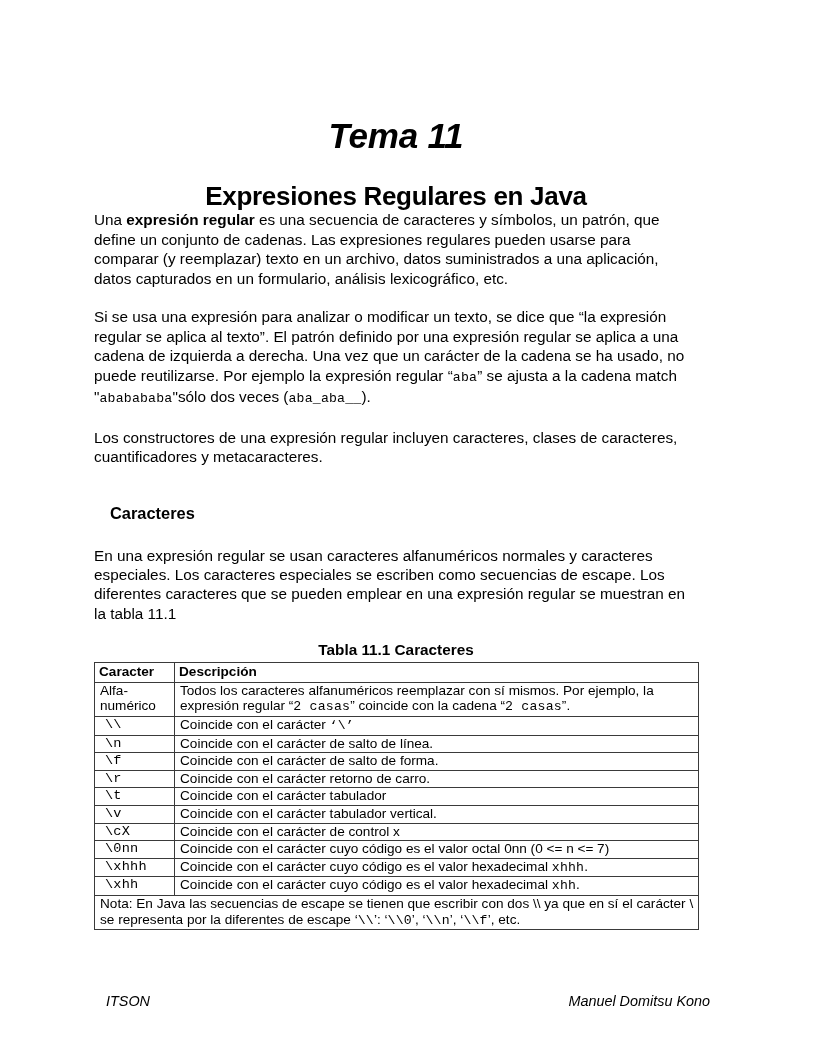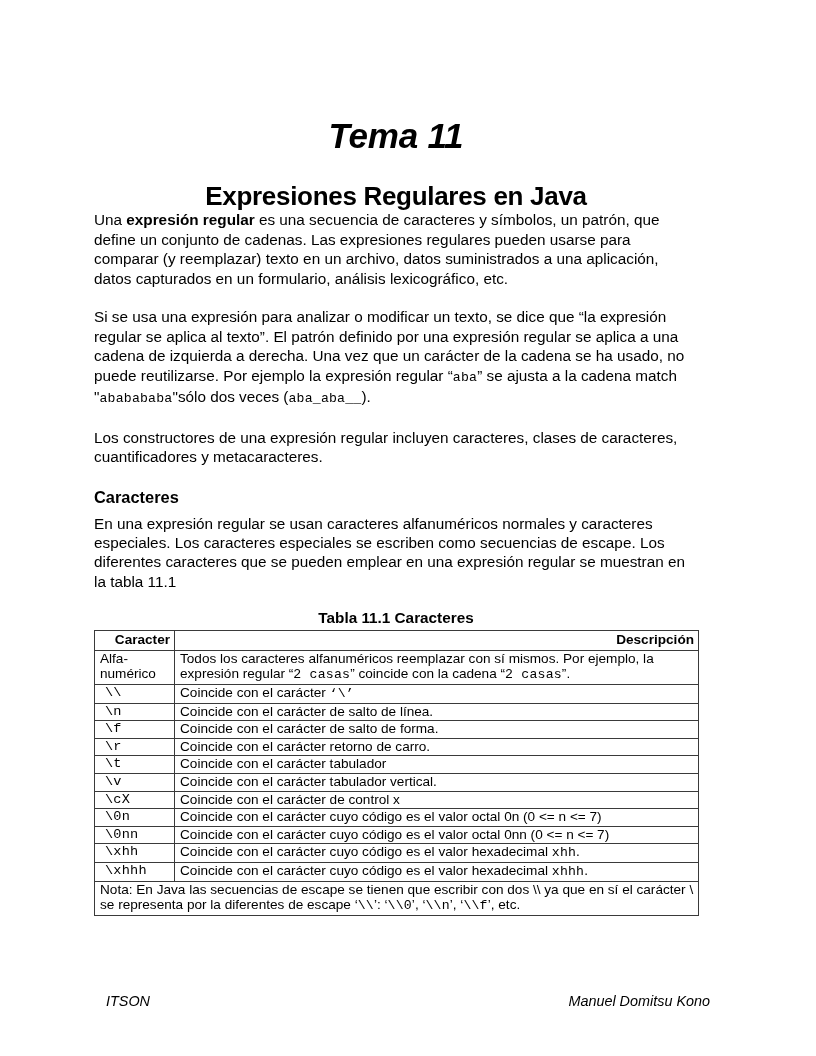--- a/index.html
+++ b/index.html
@@ -66,21 +66,21 @@
   code, .mono {
     font-family: "Liberation Mono", "DejaVu Sans Mono", monospace;
     font-size: 13.2px;
     letter-spacing: 0.2px;
   }
 
   
   h2.section-head {
     font-size: 16.4px;
     font-weight: bold;
-    margin: 0;
+    margin: 16px;
     padding-top: 20px;
     padding-bottom: 7px;
     line-height: 20px;
   }
 
   
   .table-caption {
     font-size: 15.3px;
     font-weight: bold;
     text-align: center;
@@ -98,21 +98,21 @@
   table.chars td, table.chars th {
     border: 1px solid #3a3a3a;
     padding: 0px 4px 1px 5px;
     font-size: 13.6px;
     line-height: 15.6px;
     vertical-align: top;
     text-align: left;
   }
   table.chars th {
     font-weight: bold;
-    text-align: right;
+    text-align: left;
     font-size: 13.6px;
     padding: 1px 4px 2px 4px;
   }
   col.c-char { width: 80px; }
   col.c-desc { width: 524px; }
   td.char-cell {
     white-space: nowrap;
   }
   td.char-cell.mono {
     padding-left: 10px;
@@ -203,34 +203,30 @@
           </tr>
           <tr>
             <td class="char-cell mono">\v</td>
             <td class="desc-cell"><span>Coincide con el carácter tabulador vertical.</span></td>
           </tr>
           <tr>
             <td class="char-cell mono">\cX</td>
             <td class="desc-cell"><span>Coincide con el carácter de control x</span></td>
           </tr>
           <tr>
-            <td class="char-cell mono">\0n</td>
-            <td class="desc-cell"><span>Coincide con el carácter cuyo código es el valor octal 0n (0 &lt;= n &lt;= 7)</span></td>
-          </tr>
-          <tr>
             <td class="char-cell mono">\0nn</td>
             <td class="desc-cell"><span>Coincide con el carácter cuyo código es el valor octal 0nn (0 &lt;= n &lt;= 7)</span></td>
           </tr>
           <tr>
+            <td class="char-cell mono">\xhhh</td>
+            <td class="desc-cell"><span>Coincide con el carácter cuyo código es el valor hexadecimal </span><code>xhhh</code><span>.</span></td>
+          </tr>
+          <tr>
             <td class="char-cell mono">\xhh</td>
             <td class="desc-cell"><span>Coincide con el carácter cuyo código es el valor hexadecimal </span><code>xhh</code><span>.</span></td>
-          </tr>
-          <tr>
-            <td class="char-cell mono">\xhhh</td>
-            <td class="desc-cell"><span>Coincide con el carácter cuyo código es el valor hexadecimal </span><code>xhhh</code><span>.</span></td>
           </tr>
         </tbody>
       <tfoot>
         <tr>
           <td class="note-cell" colspan="2" id="note-cell"><span>Nota: En Java las secuencias de escape se tienen que escribir con dos \\ ya que en sí el carácter \ se representa por la diferentes de escape ‘</span><code>\\</code><span>’: ‘</span><code>\\0</code><span>’, ‘</span><code>\\n</code><span>’, ‘</span><code>\\f</code><span>’, etc.</span></td>
         </tr>
       </tfoot>
     </table>
 
   </div>

